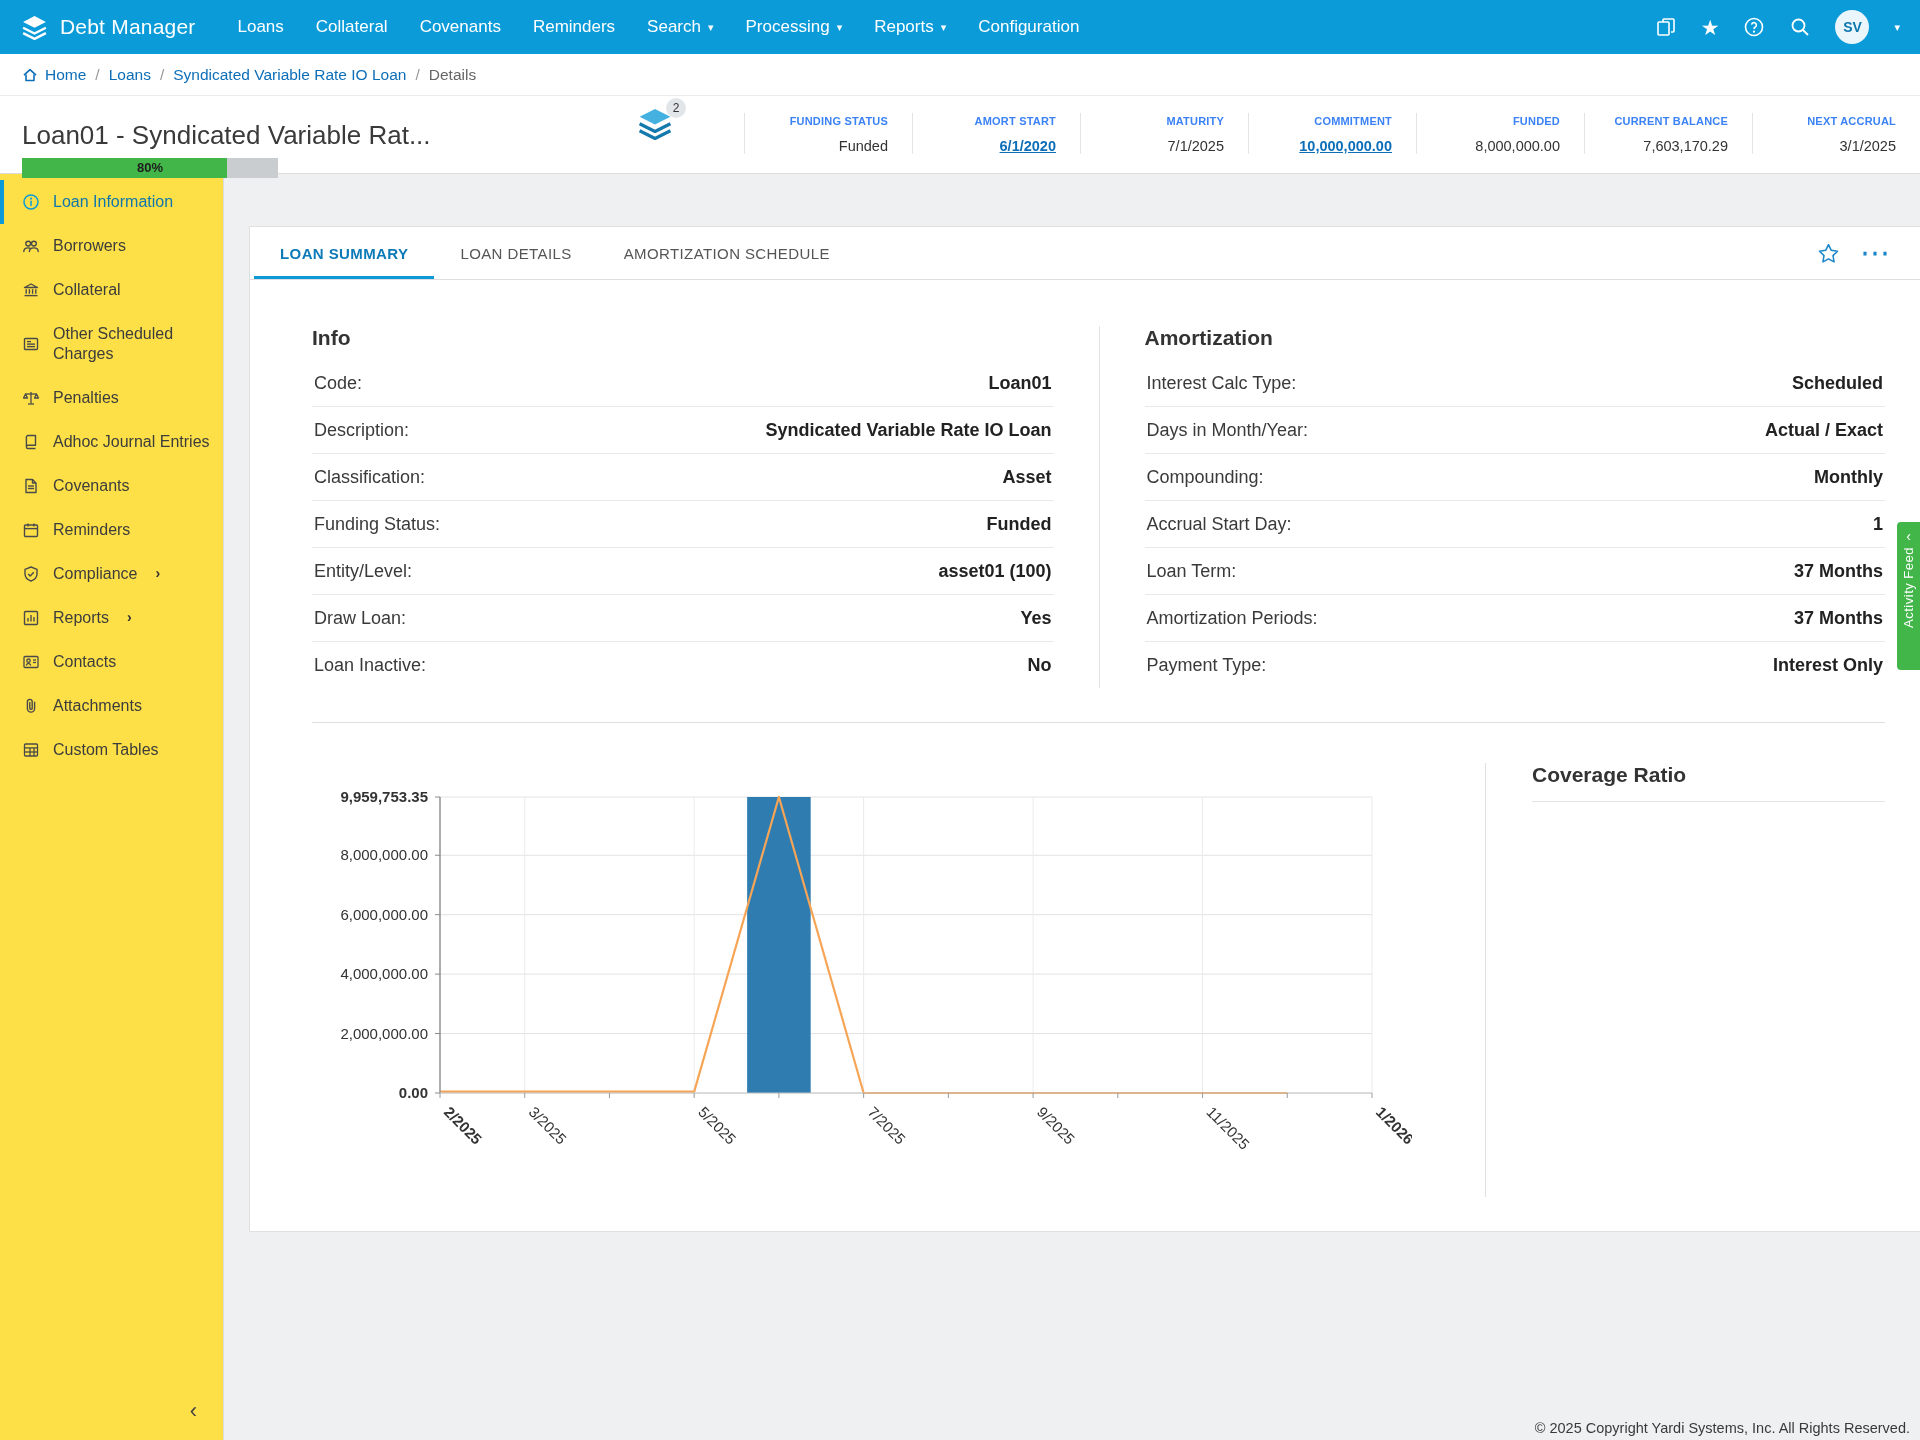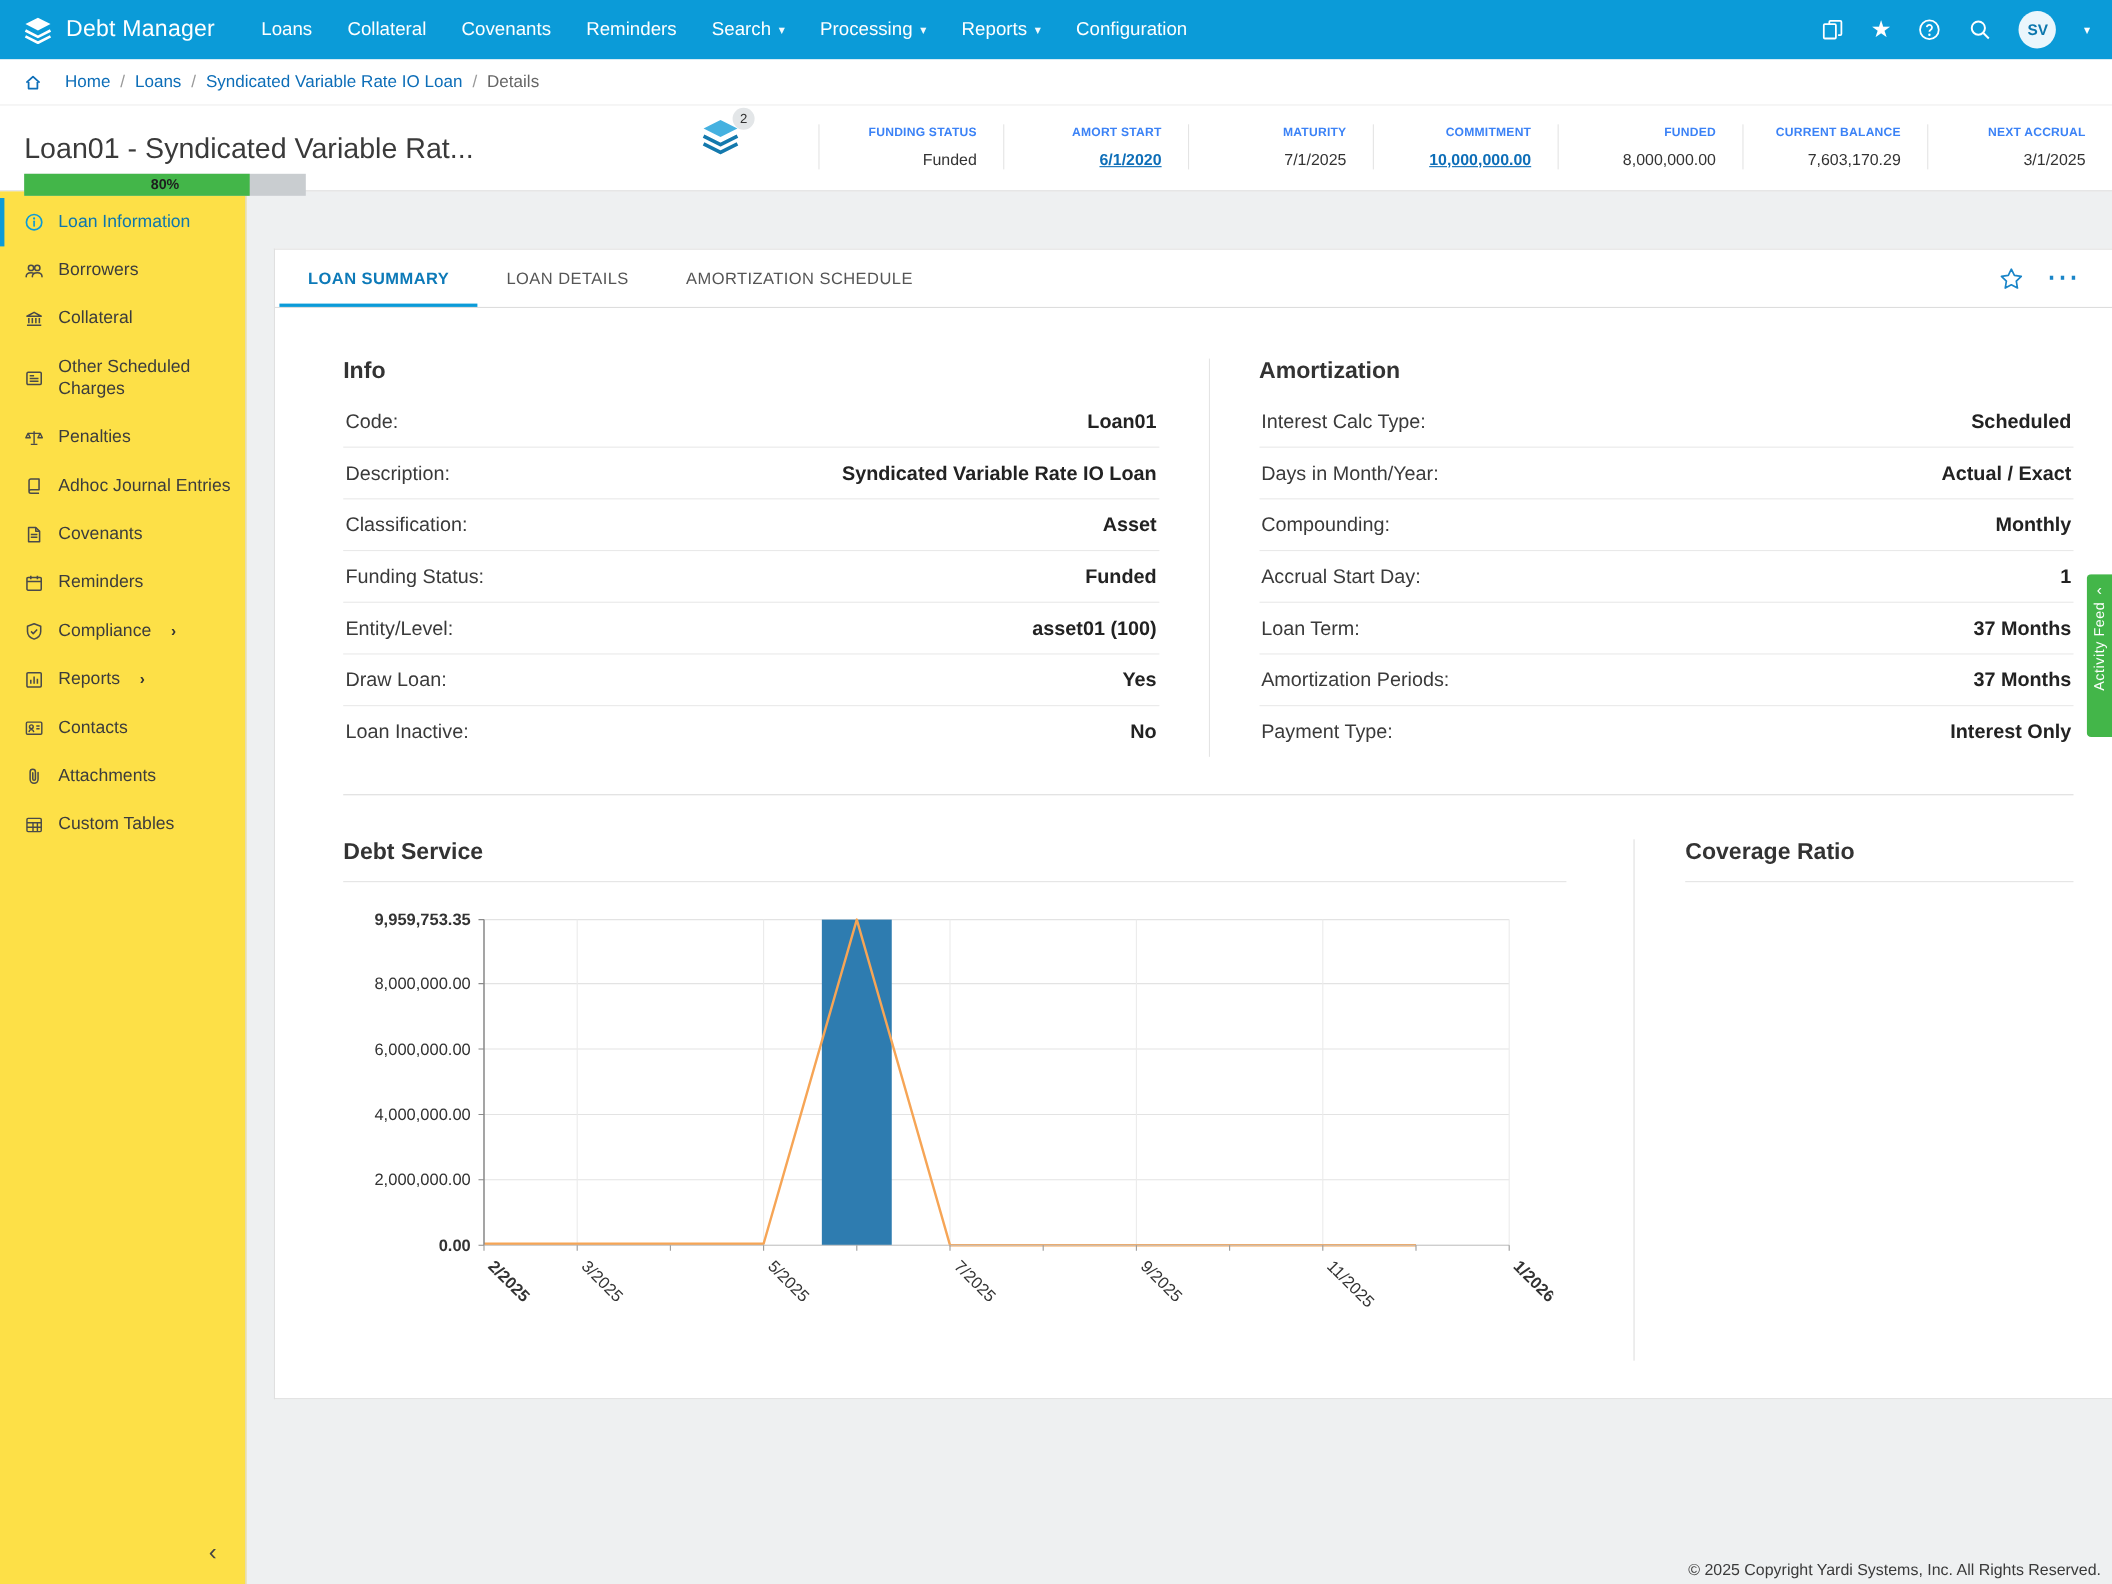--- a/index.html
+++ b/index.html
@@ -33,21 +33,21 @@
     background: #eaf6fc; color: #0b77ad; font-weight: bold; font-size: 14px;
     display: flex; align-items: center; justify-content: center;
   }
   .avatar-caret { font-size: 11px; color: #fff; }
 
   
   .breadcrumb {
     height: 42px; background: #fff; border-bottom: 1px solid #ececec;
     display: flex; align-items: center; gap: 9px; padding: 0 22px; font-size: 15.5px;
   }
-  .crumb-home { display: flex; align-items: center; gap: 21px; }
+  .crumb-home { display: flex; align-items: center; gap: 7px; }
   .crumb-link { color: #0d6eb8; cursor: pointer; }
   .crumb-sep { color: #999; }
   .crumb-current { color: #666; }
 
   
   .loan-header {
     background: #fff; border-bottom: 1px solid #dcdcdc; height: 78px;
     display: flex; align-items: center; padding: 6px 0 8px 22px;
   }
   .header-left { width: 478px; margin-top: 30px; }
@@ -484,21 +484,20 @@
                 <span class="kv-value">Interest Only</span>
               </div>
             </div>
           </div>
         </div>
 
         <hr class="body-divider">
 
         <div class="bottom-grid">
           <div class="debt-col">
-            <div class="chart-title">Debt Service</div>
             <div class="chart-wrap">
               <svg id="debt-service-chart" width="1100" height="410" viewBox="0 0 1100 410">
                   <line x1="128" y1="14" x2="1060" y2="14" stroke="#e3e3e3" stroke-width="1"></line>
                   <text x="116" y="19" text-anchor="end" font-size="15" fill="#333" font-weight="bold">9,959,753.35</text>
                   <line x1="123" y1="14" x2="128" y2="14" stroke="#8a8a8a"></line>
                   <line x1="128" y1="72.24310815889834" x2="1060" y2="72.24310815889834" stroke="#e3e3e3" stroke-width="1"></line>
                   <text x="116" y="77.24310815889834" text-anchor="end" font-size="15" fill="#333">8,000,000.00</text>
                   <line x1="123" y1="72.24310815889834" x2="128" y2="72.24310815889834" stroke="#8a8a8a"></line>
                   <line x1="128" y1="131.68233111917374" x2="1060" y2="131.68233111917374" stroke="#e3e3e3" stroke-width="1"></line>
                   <text x="116" y="136.68233111917374" text-anchor="end" font-size="15" fill="#333">6,000,000.00</text>

